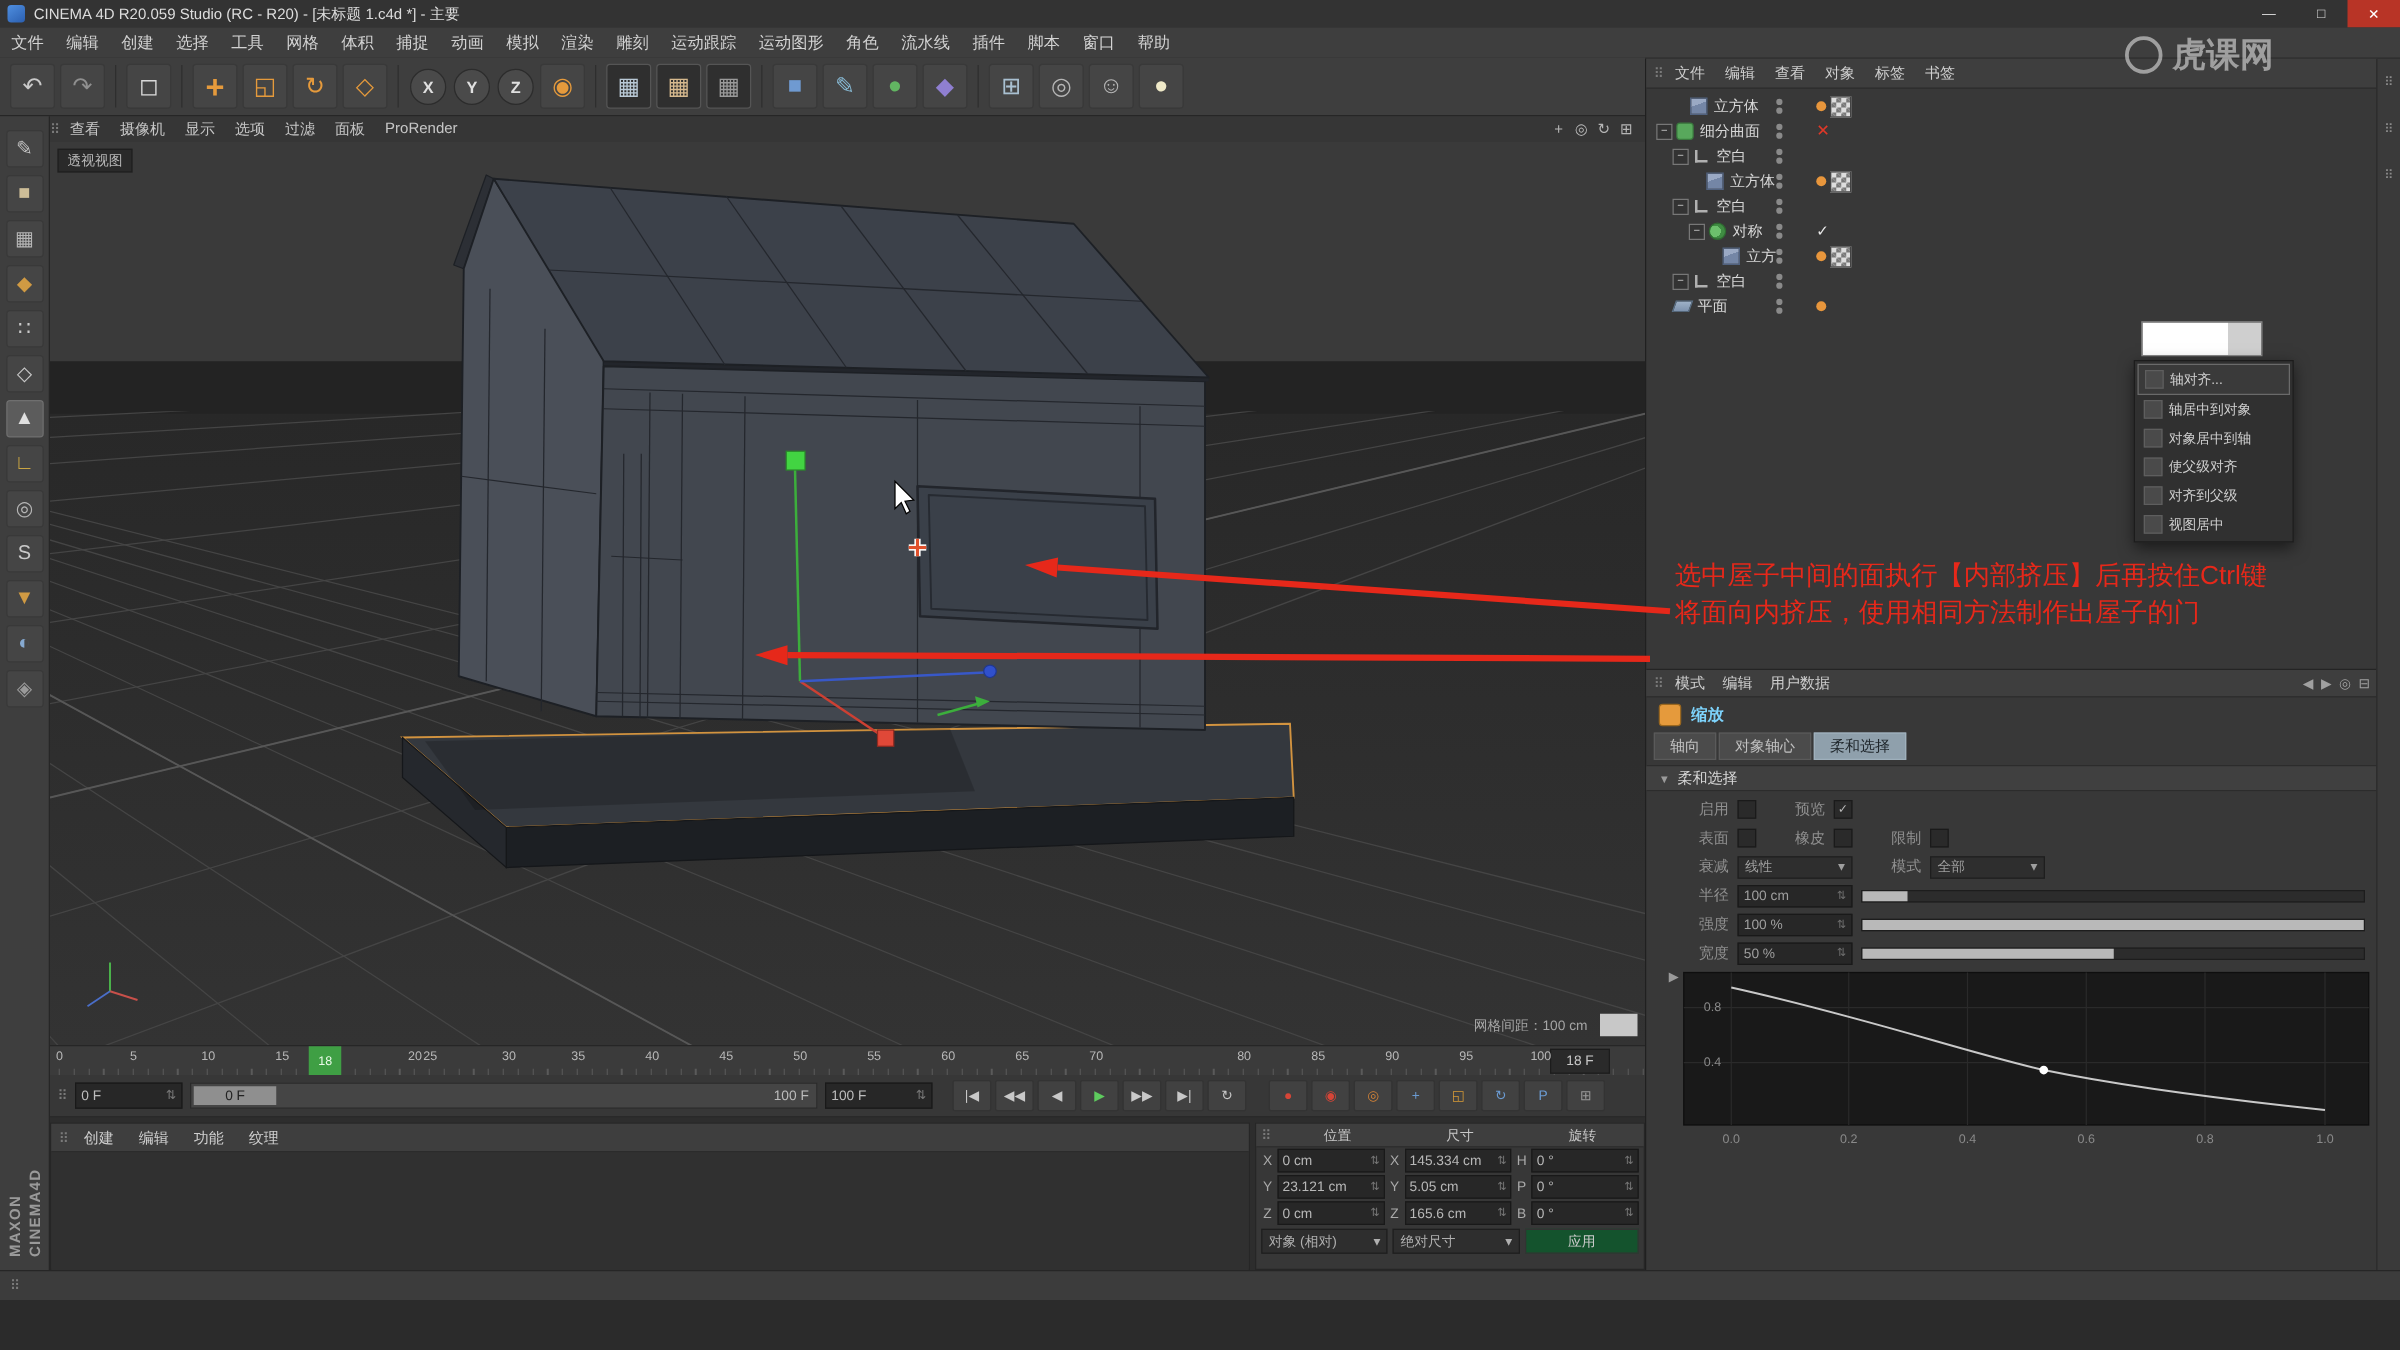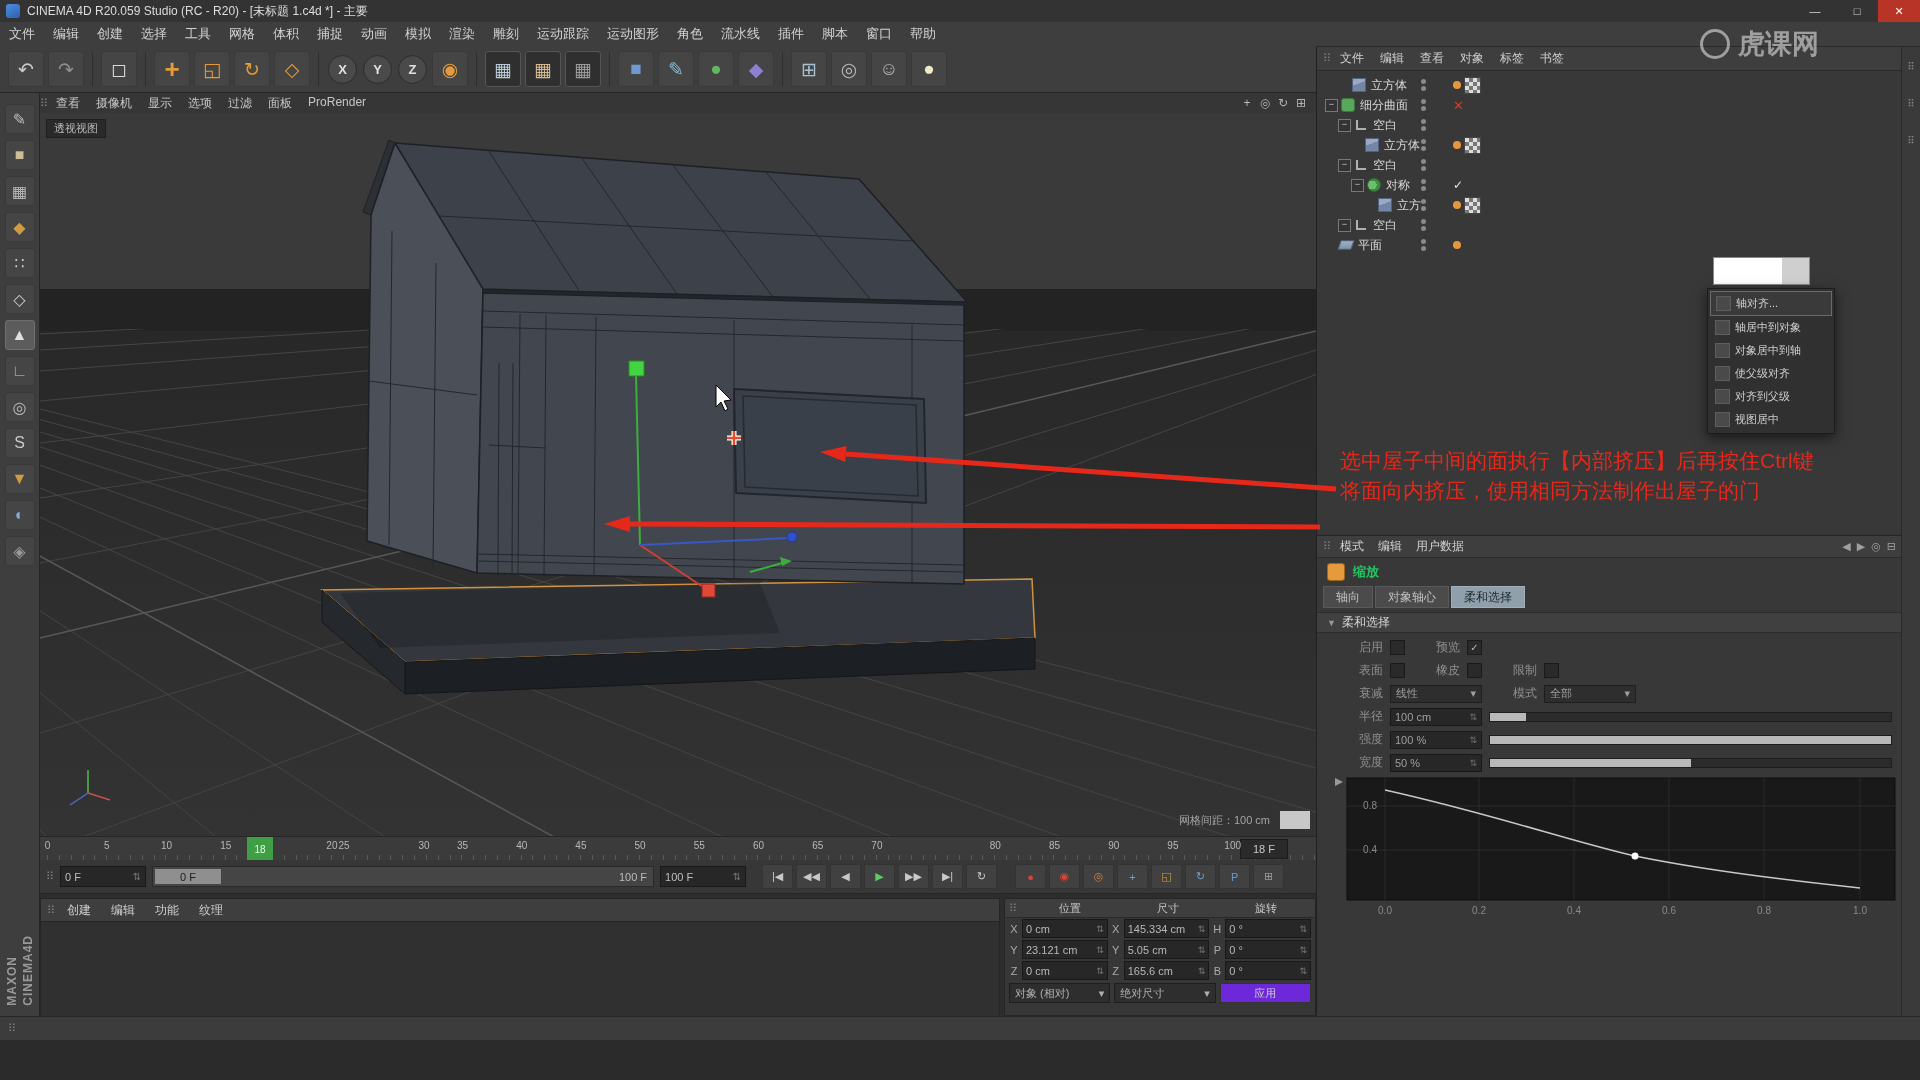--- a/index.html
+++ b/index.html
@@ -57,21 +57,21 @@
   .mat-tab{font-size:12px;color:#cfcfcf;padding:0 8px;}
   #coordman{left:1004px;top:898px;width:312px;height:118px;background:#373737;border:1px solid #262626;box-sizing:border-box;font-size:11px;}
   #coordhead{height:18px;display:flex;align-items:center;background:#3e3e3e;border-bottom:1px solid #2a2a2a;}
   .chead{flex:1;text-align:center;color:#c8c8c8;}
   .crow{display:flex;align-items:center;height:21px;padding:0 4px;gap:3px;}
   .claxis{width:10px;text-align:center;color:#aaa;}
   .cfld{flex:1;height:17px;background:#272727;border:1px solid #191919;color:#b8b8b8;display:flex;align-items:center;justify-content:space-between;padding:0 3px;}
   .cfld .arr{color:#777;font-size:9px;}
   #coordfoot{display:flex;gap:4px;padding:2px 4px;}
   .dd{flex:1;height:18px;background:#2e2e2e;border:1px solid #1e1e1e;color:#b0b0b0;display:flex;align-items:center;justify-content:space-between;padding:0 5px;font-size:11px;}
-  .applybtn{flex:1;height:18px;background:#6d28d9;border:1px solid #333;color:#ccc;display:flex;align-items:center;justify-content:center;}
+  .applybtn{flex:1;height:18px;background:#14532d;border:1px solid #333;color:#ccc;display:flex;align-items:center;justify-content:center;}
   
   #rightpanel{left:1316px;top:47px;width:585px;height:969px;background:#383838;border-left:1px solid #202020;}
   #ommenu{left:0;top:0;width:100%;height:24px;background:#3e3e3e;display:flex;align-items:center;gap:2px;padding:0 6px;box-sizing:border-box;border-bottom:1px solid #2a2a2a;}
   .om-menu-item{font-size:12px;color:#cfcfcf;padding:0 7px;}
   #omtree{left:0;top:28px;width:100%;}
   .orow{position:relative;display:flex;align-items:center;height:20px;font-size:12px;color:#d8d8d8;}
   .exp{width:11px;height:11px;border:1px solid #777;background:#333;color:#ccc;font-size:9px;line-height:9px;text-align:center;margin-right:3px;flex:none;}
   .oi{width:14px;height:14px;margin-right:5px;flex:none;box-sizing:border-box;}
   .oi.cube{background:linear-gradient(160deg,#9aa9c4 0 40%,#7486a6 40%);border:1px solid #51627f;}
   .oi.sds{background:#58a85c;border-radius:3px;border:1px solid #3a7a3e;}
@@ -93,21 +93,21 @@
   #ctxmenu{left:390px;top:241px;width:122px;background:#303030;border:1px solid #1c1c1c;box-shadow:0 4px 12px rgba(0,0,0,.55);z-index:40;padding:2px;}
   .ctx-item{display:flex;align-items:center;height:23px;padding:0 5px;color:#cfcfcf;font-size:11px;}
   .ctx-item:first-child{border:1px solid #6a6a6a;background:#3a3a3a;}
   .mi{width:13px;height:13px;background:#4a4a4a;border:1px solid #5e5e5e;margin-right:5px;flex:none;}
   
   #attrmode{left:0;top:488px;width:100%;height:23px;background:#3e3e3e;display:flex;align-items:center;gap:2px;padding:0 6px;box-sizing:border-box;border-top:1px solid #242424;border-bottom:1px solid #2a2a2a;}
   .attr-menu-item{font-size:12px;color:#cfcfcf;padding:0 7px;}
   #attrmodeicons{margin-left:auto;display:flex;gap:6px;color:#a0a0a0;font-size:11px;}
   #attrtitle{left:0;top:511px;width:100%;height:28px;display:flex;align-items:center;padding:0 10px;box-sizing:border-box;gap:8px;}
   #scaleico{width:16px;height:16px;background:#e59a3c;border-radius:3px;border:1px solid #9a6categorized; border:1px solid #9a671f;}
-  #attrtitle span.t{font-size:13px;color:#22c55e;font-weight:bold;}
+  #attrtitle span.t{font-size:13px;color:#7dd3fc;font-weight:bold;}
   #attrtabs{left:6px;top:539px;display:flex;gap:2px;}
   .atab{height:20px;padding:0 12px;display:flex;align-items:center;font-size:12px;background:#4b4b4b;border:1px solid #5a5a5a;color:#c0c0c0;}
   .atab.active{background:#8fa0ac;color:#1f262b;border-color:#9fb0bc;}
   #attrsection{left:0;top:565px;width:100%;height:21px;background:#404040;display:flex;align-items:center;padding:0 10px;box-sizing:border-box;font-size:12px;color:#d5d5d5;gap:6px;border-top:1px solid #2c2c2c;border-bottom:1px solid #2c2c2c;}
   #attrrows{left:0;top:589px;width:100%;}
   .arow{display:flex;align-items:center;height:23px;padding:0 10px;gap:7px;font-size:12px;}
   .albl{width:56px;text-align:right;color:#8f8f8f;flex:none;}
   .albl.w2{width:48px;}
   .cb{width:13px;height:13px;background:#2a2a2a;border:1px solid #1a1a1a;flex:none;display:flex;align-items:center;justify-content:center;font-size:10px;color:#b8b8b8;}
   .fld{width:92px;height:18px;background:#272727;border:1px solid #191919;color:#9f9f9f;font-size:11px;display:flex;align-items:center;justify-content:space-between;padding:0 4px;flex:none;box-sizing:border-box;}
@@ -347,21 +347,21 @@
 
   <div id="ruler" class="abs">
     <div id="tickstrip"></div>
     <div id="framebox">18 F</div>
   <span class="rtick" style="left: 7px;">0</span>
       <span class="rtick" style="left: 66.2px;">5</span>
       <span class="rtick" style="left: 125.4px;">10</span>
       <span class="rtick" style="left: 184.6px;">15</span>
       <span class="rtick" style="left: 243.8px; margin-left: 47px;">20</span>
       <span class="rtick" style="left: 303px;">25</span>
-      <span class="rtick" style="left: 383px;">30</span>
+      <span class="rtick" style="left: 366px;">30</span>
       <span class="rtick" style="left: 421.4px;">35</span>
       <span class="rtick" style="left: 480.6px;">40</span>
       <span class="rtick" style="left: 539.8px;">45</span>
       <span class="rtick" style="left: 599px;">50</span>
       <span class="rtick" style="left: 658.2px;">55</span>
       <span class="rtick" style="left: 717.4px;">60</span>
       <span class="rtick" style="left: 776.6px;">65</span>
       <span class="rtick" style="left: 835.8px;">70</span>
       <span class="rtick" style="left: 895px; margin-top: 31px;">75</span>
       <span class="rtick" style="left: 954.2px;">80</span>

